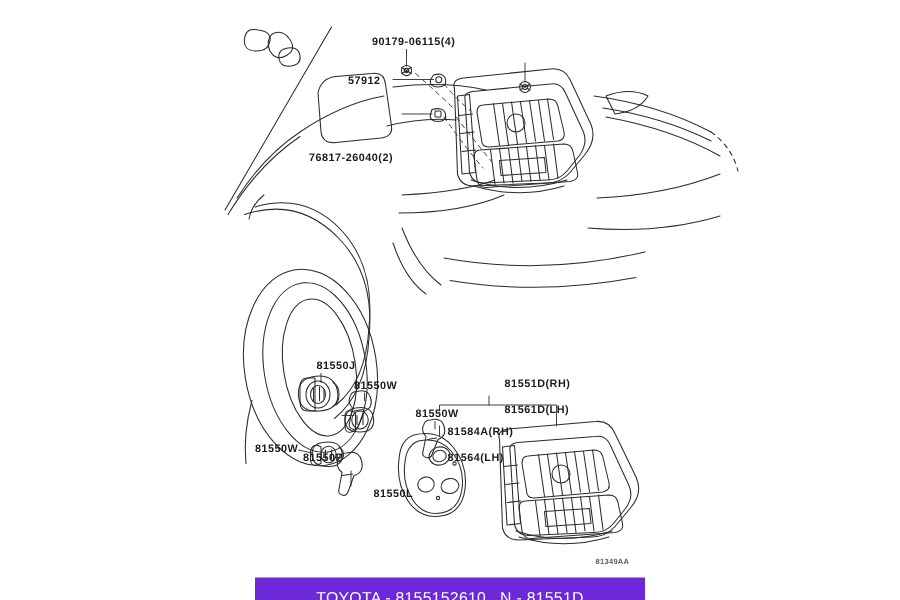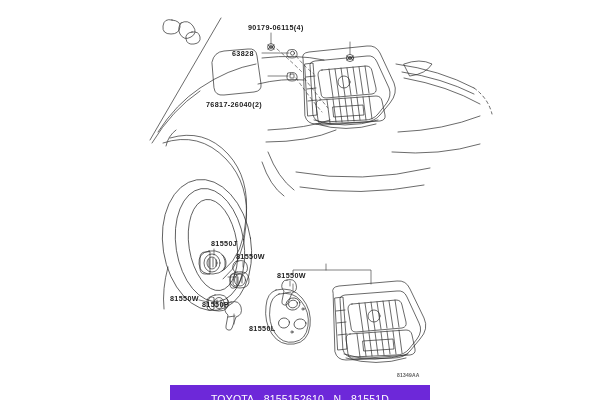--- a/index.html
+++ b/index.html
@@ -245,37 +245,45 @@
         <path d="M326,252 L326,258"></path>
         <path d="M293,262 L293,258 L371,258 L371,272"></path>
       </g>
 
     </g>
   </svg>
 
   <div class="lbl" style="left:248px;top:12px;">90179-06115(4)</div>
 
 
-  <div class="lbl" style="left:232px;top:38px;">63828</div>
+  <div class="lbl" style="left:232px;top:38px;">57912</div>
 
   <div class="lbl" style="left:206px;top:61px;margin-top:28px;">76817-26040(2)</div>
 
   <div class="lbl" style="left:211px;top:228px;">81550J</div>
 
   <div class="lbl" style="left:236px;top:241px;">81550W</div>
 
   <div class="lbl" style="left:277px;top:260px;">81550W</div>
 
   <div class="lbl" style="left:202px;top:261px;margin-top:28px;">81550P</div>
 
   <div class="lbl" style="left:170px;top:283px;">81550W</div>
 
   <div class="lbl" style="left:221px;top:313px;padding-left:28px;">81550L</div>
 
-
+  <div class="lbl two" style="left:289px;top:263px;">
+    <span>81584A(RH)</span><br>
+    <span>81564(LH)</span>
+  </div>
+
+  <div class="lbl two" style="left:327px;top:231px;">
+    <span class="hl">81551D(RH)</span><br>
+    <span>81561D(LH)</span>
+  </div>
 
   <div class="corner-code" style="left:397px;top:360px;">81349AA</div>
 
   <div id="footer">
     <span class="ftxt">TOYOTA - 8155152610   N - 81551D</span>
   </div>
 
 </div>
 
 </body></html>

